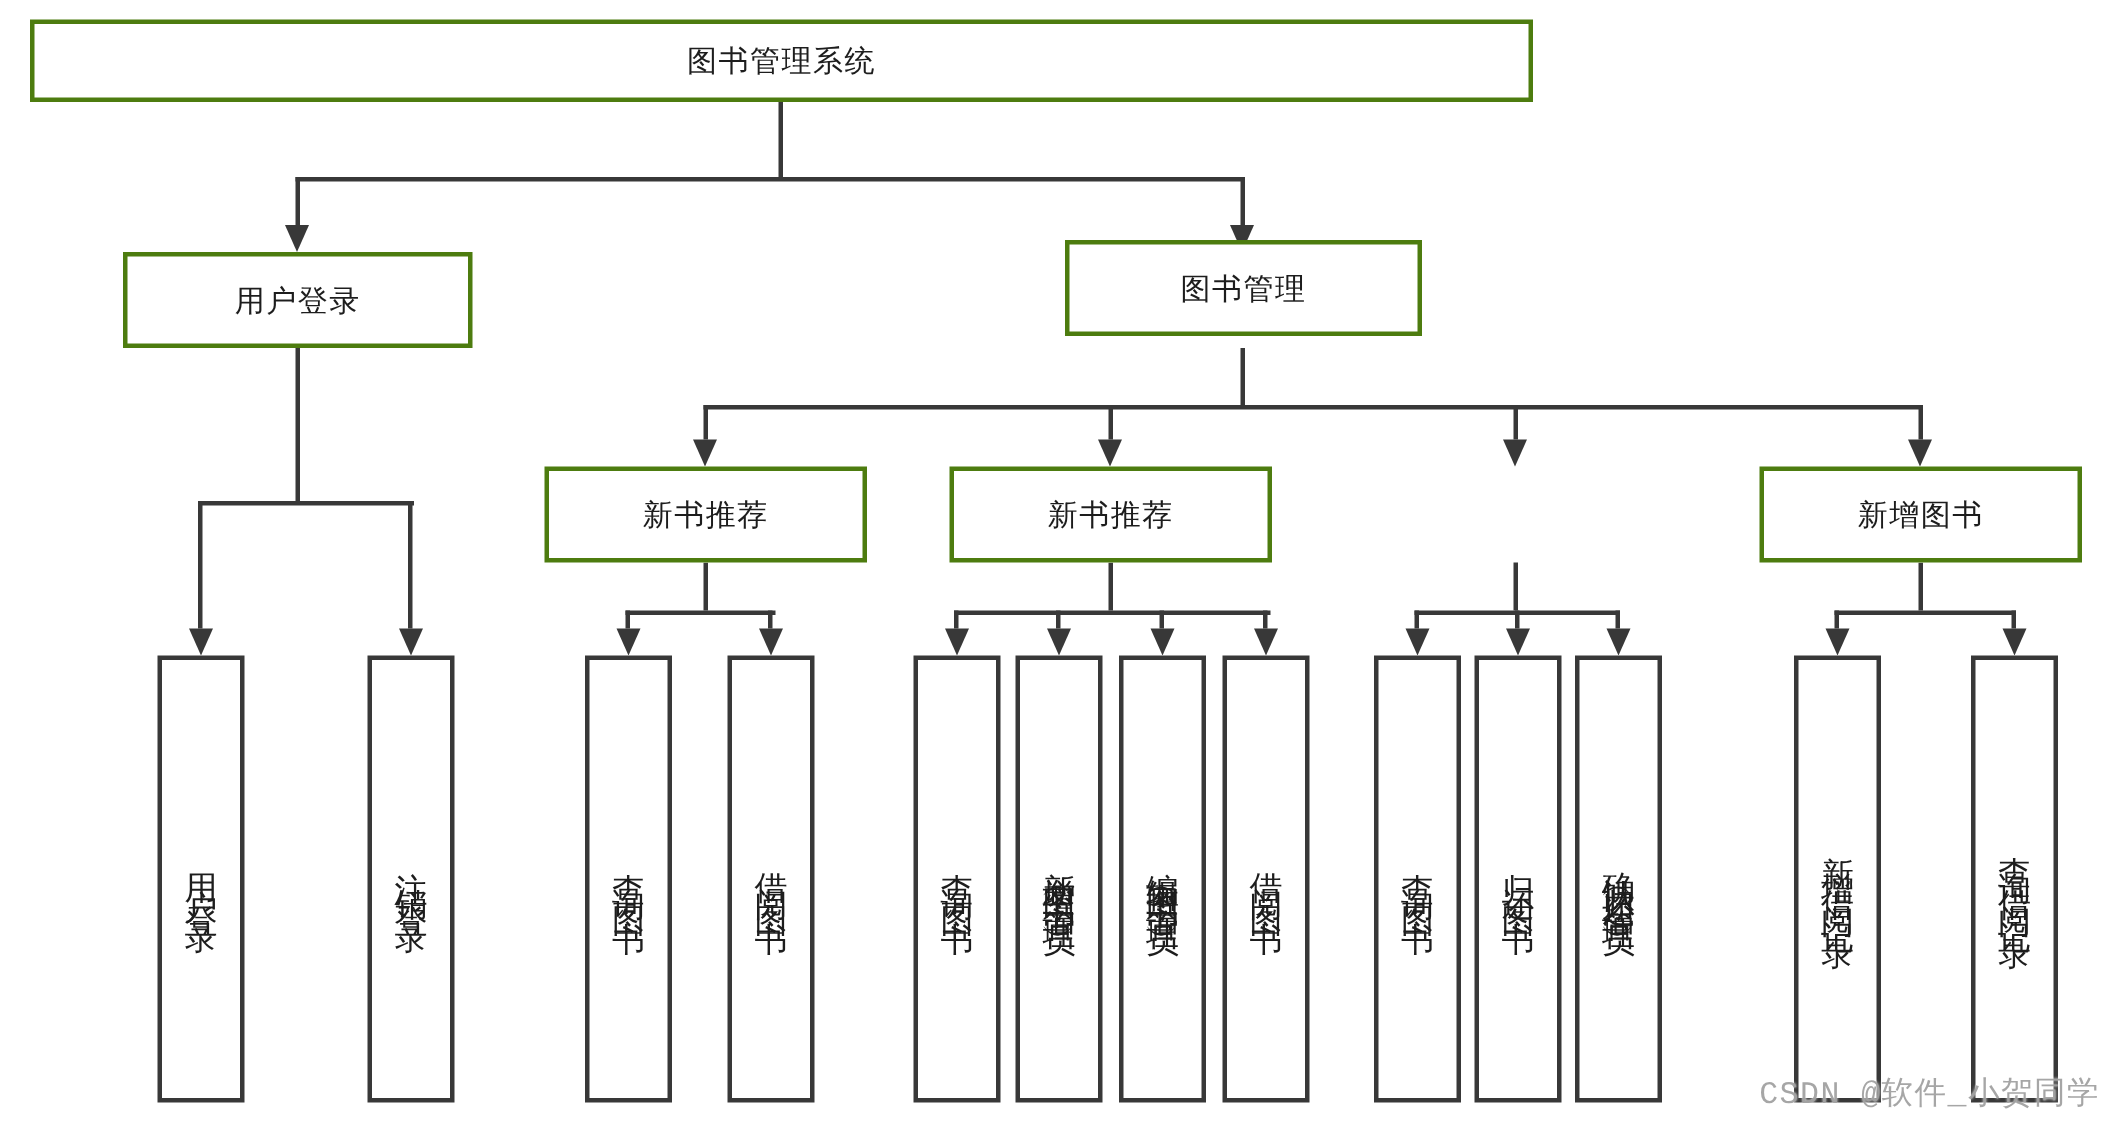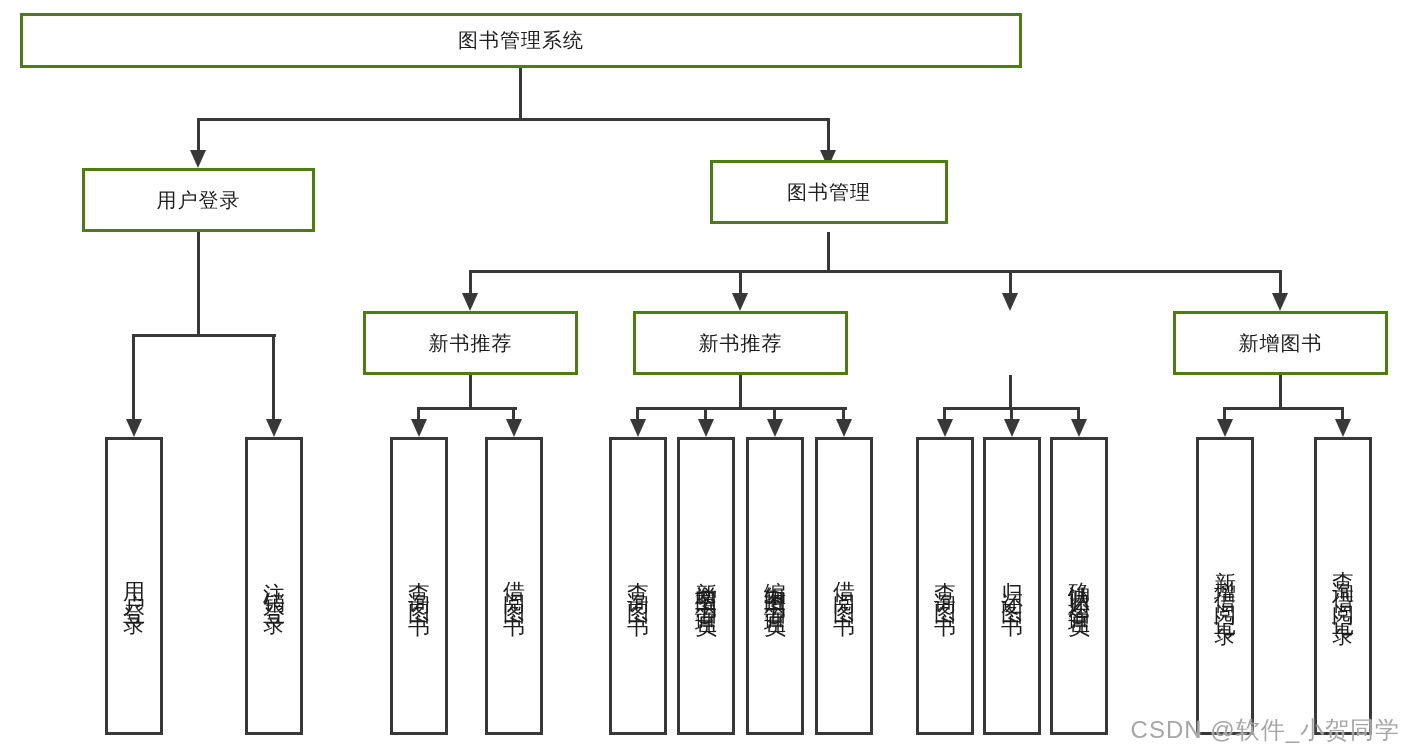--- a/index.html
+++ b/index.html
@@ -20,23 +20,24 @@
     font-size:22px;color:#1d1d1d;letter-spacing:5px;
   }
   .vbox.sp{letter-spacing:11px;}
   .ln{position:absolute;background:#383838;}
   .ar{
     position:absolute;width:0;height:0;
     border-left:8px solid transparent;border-right:8px solid transparent;
     border-top:18px solid #383838;
   }
   .wm{
-    position:absolute;right:5px;top:714px;font-size:24px;
+    position:absolute;right:5px;top:714px;font-size:21px;
     color:rgba(158,158,158,0.92);letter-spacing:1px;white-space:nowrap;
     text-shadow:0 0 2px #ffffff;
+    font-family:Liberation Mono, monospace;
   }
 </style>
 </head>
 <body>
 
 <div class="canvas">
 
   <div class="ln" style="left:519px;top:68px;width:3px;height:50px"></div>
   <div class="ln" style="left:197px;top:118px;width:633px;height:3px"></div>
   <div class="ln" style="left:197px;top:118px;width:3px;height:32px"></div>

